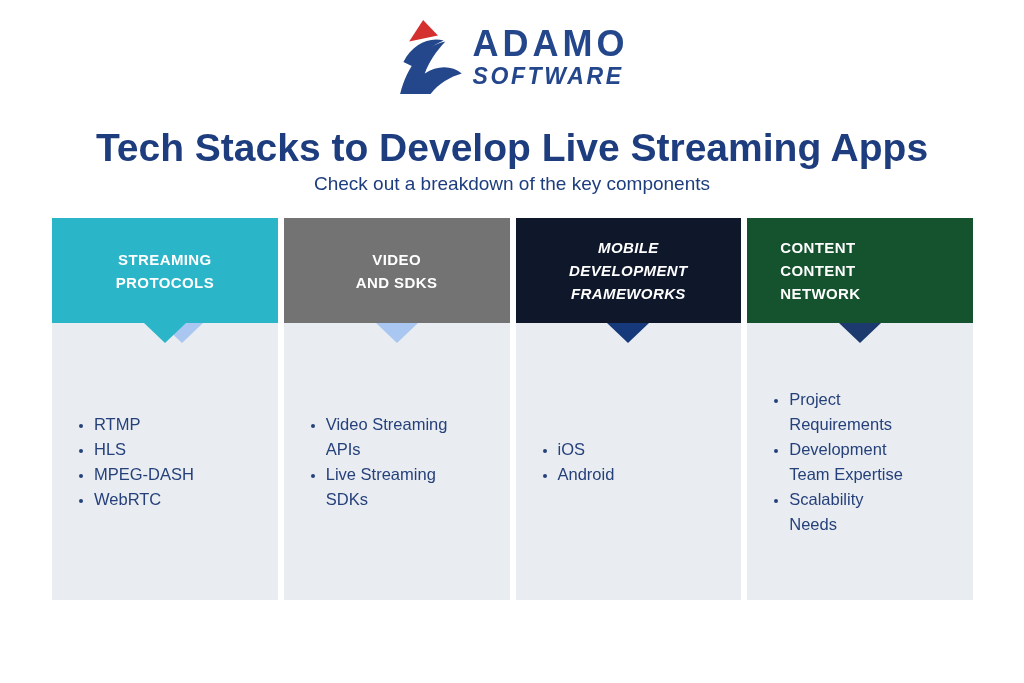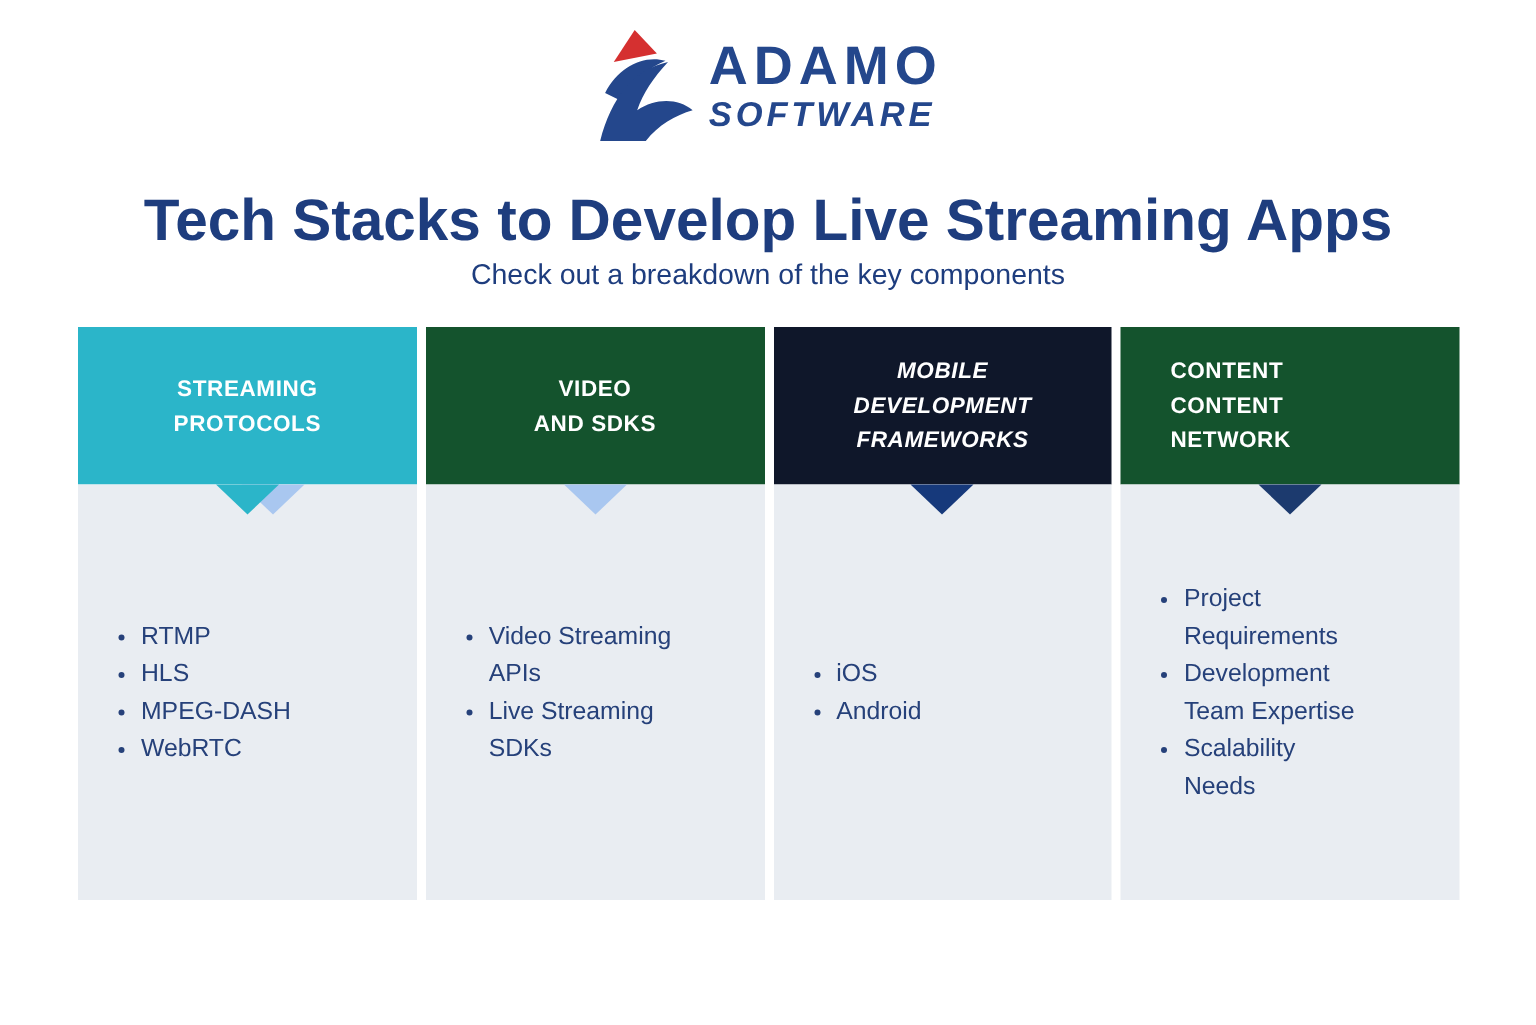--- a/index.html
+++ b/index.html
@@ -131,21 +131,21 @@
       <ul>
         <li>RTMP</li>
         <li>HLS</li>
         <li>MPEG-DASH</li>
         <li>WebRTC</li>
       </ul>
     </div>
   </section>
 
   <section class="col">
-    <div class="col-header" style="background-color: #14532d;">
+    <div class="col-header" style="background-color: #737373;">
       <div>VIDEO</div>
       <div>AND SDKS</div>
     </div>
     <div class="down-arrow" style="border-top-color: rgb(169, 199, 240);"></div>
     <div class="col-body">
       <ul>
         <li>Video Streaming APIs</li>
         <li>Live Streaming SDKs</li>
       </ul>
     </div>

